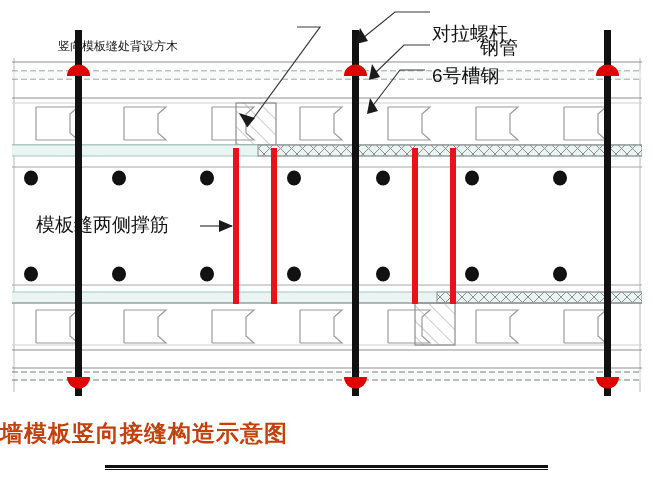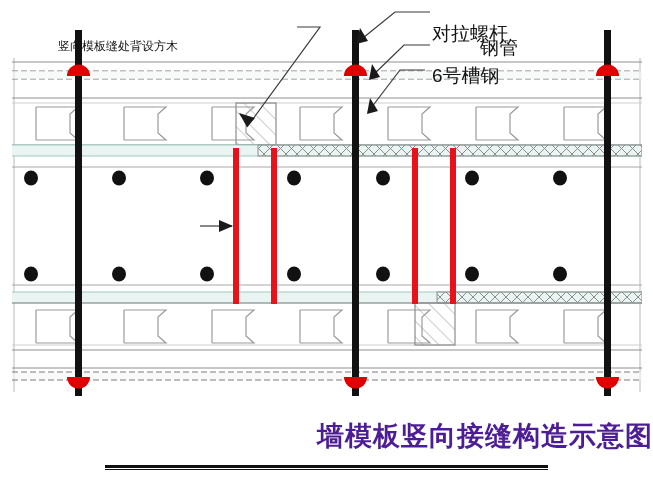--- a/index.html
+++ b/index.html
@@ -2,22 +2,22 @@
 <html><head>
 <meta charset="utf-8">
 <style>
   html,body{margin:0;padding:0;background:#ffffff;}
   body{width:653px;height:500px;overflow:hidden;
        font-family:"Liberation Sans","DejaVu Sans",sans-serif;}
   #root{position:relative;width:653px;height:500px;background:#fff;}
   .lbl{position:absolute;color:#141414;white-space:nowrap;line-height:1;}
   #diagram-svg{position:absolute;left:0;top:0;}
   #title-bar{position:absolute;left:0;right:0;bottom:0;height:90px;}
-  #fig-title{position:absolute;left:0;right:0;top:8px;text-align:right;
-             font-size:27px;font-weight:bold;letter-spacing:1px;color:#4c1d95;}
+  #fig-title{position:absolute;left:0;right:0;top:8px;text-align:left;
+             font-size:23px;font-weight:bold;letter-spacing:1px;color:#c2410c;}
   #title-rule{position:absolute;left:105px;width:443px;top:55px;
               height:3px;background:#111;}
   #title-rule:after{content:"";position:absolute;left:0;right:0;top:4px;
               height:1px;background:#111;}
 </style>
 </head>
 <body>
 
 <div id="root">
 
@@ -189,19 +189,20 @@
       <path d="M369,80 L372,64 L380,77 z"></path>
       <path d="M367,114 L370,98 L378,111 z"></path>
       <path d="M233,226 L219,220 L219,232 z"></path>
     </g>
   </svg>
 
   <div class="lbl" style="left:58px;top:9px;font-size:12px;margin-top:31px;">竖向模板缝处背设方木</div>
   <div class="lbl" style="left:432px;top:24px;font-size:19px;">对拉螺杆</div>
   <div class="lbl" style="left:432px;top:38px;font-size:19px;margin-left:48px;">钢管</div>
   <div class="lbl" style="left:432px;top:66px;font-size:19px;text-align:right;">6号槽钢</div>
+  <div class="lbl" style="left:36px;top:215px;font-size:19px;">模板缝两侧撑筋</div>
 
   <div id="title-bar">
     <div id="fig-title">墙模板竖向接缝构造示意图</div>
     <div id="title-rule"></div>
   </div>
 
 </div>
 
 </body></html>

